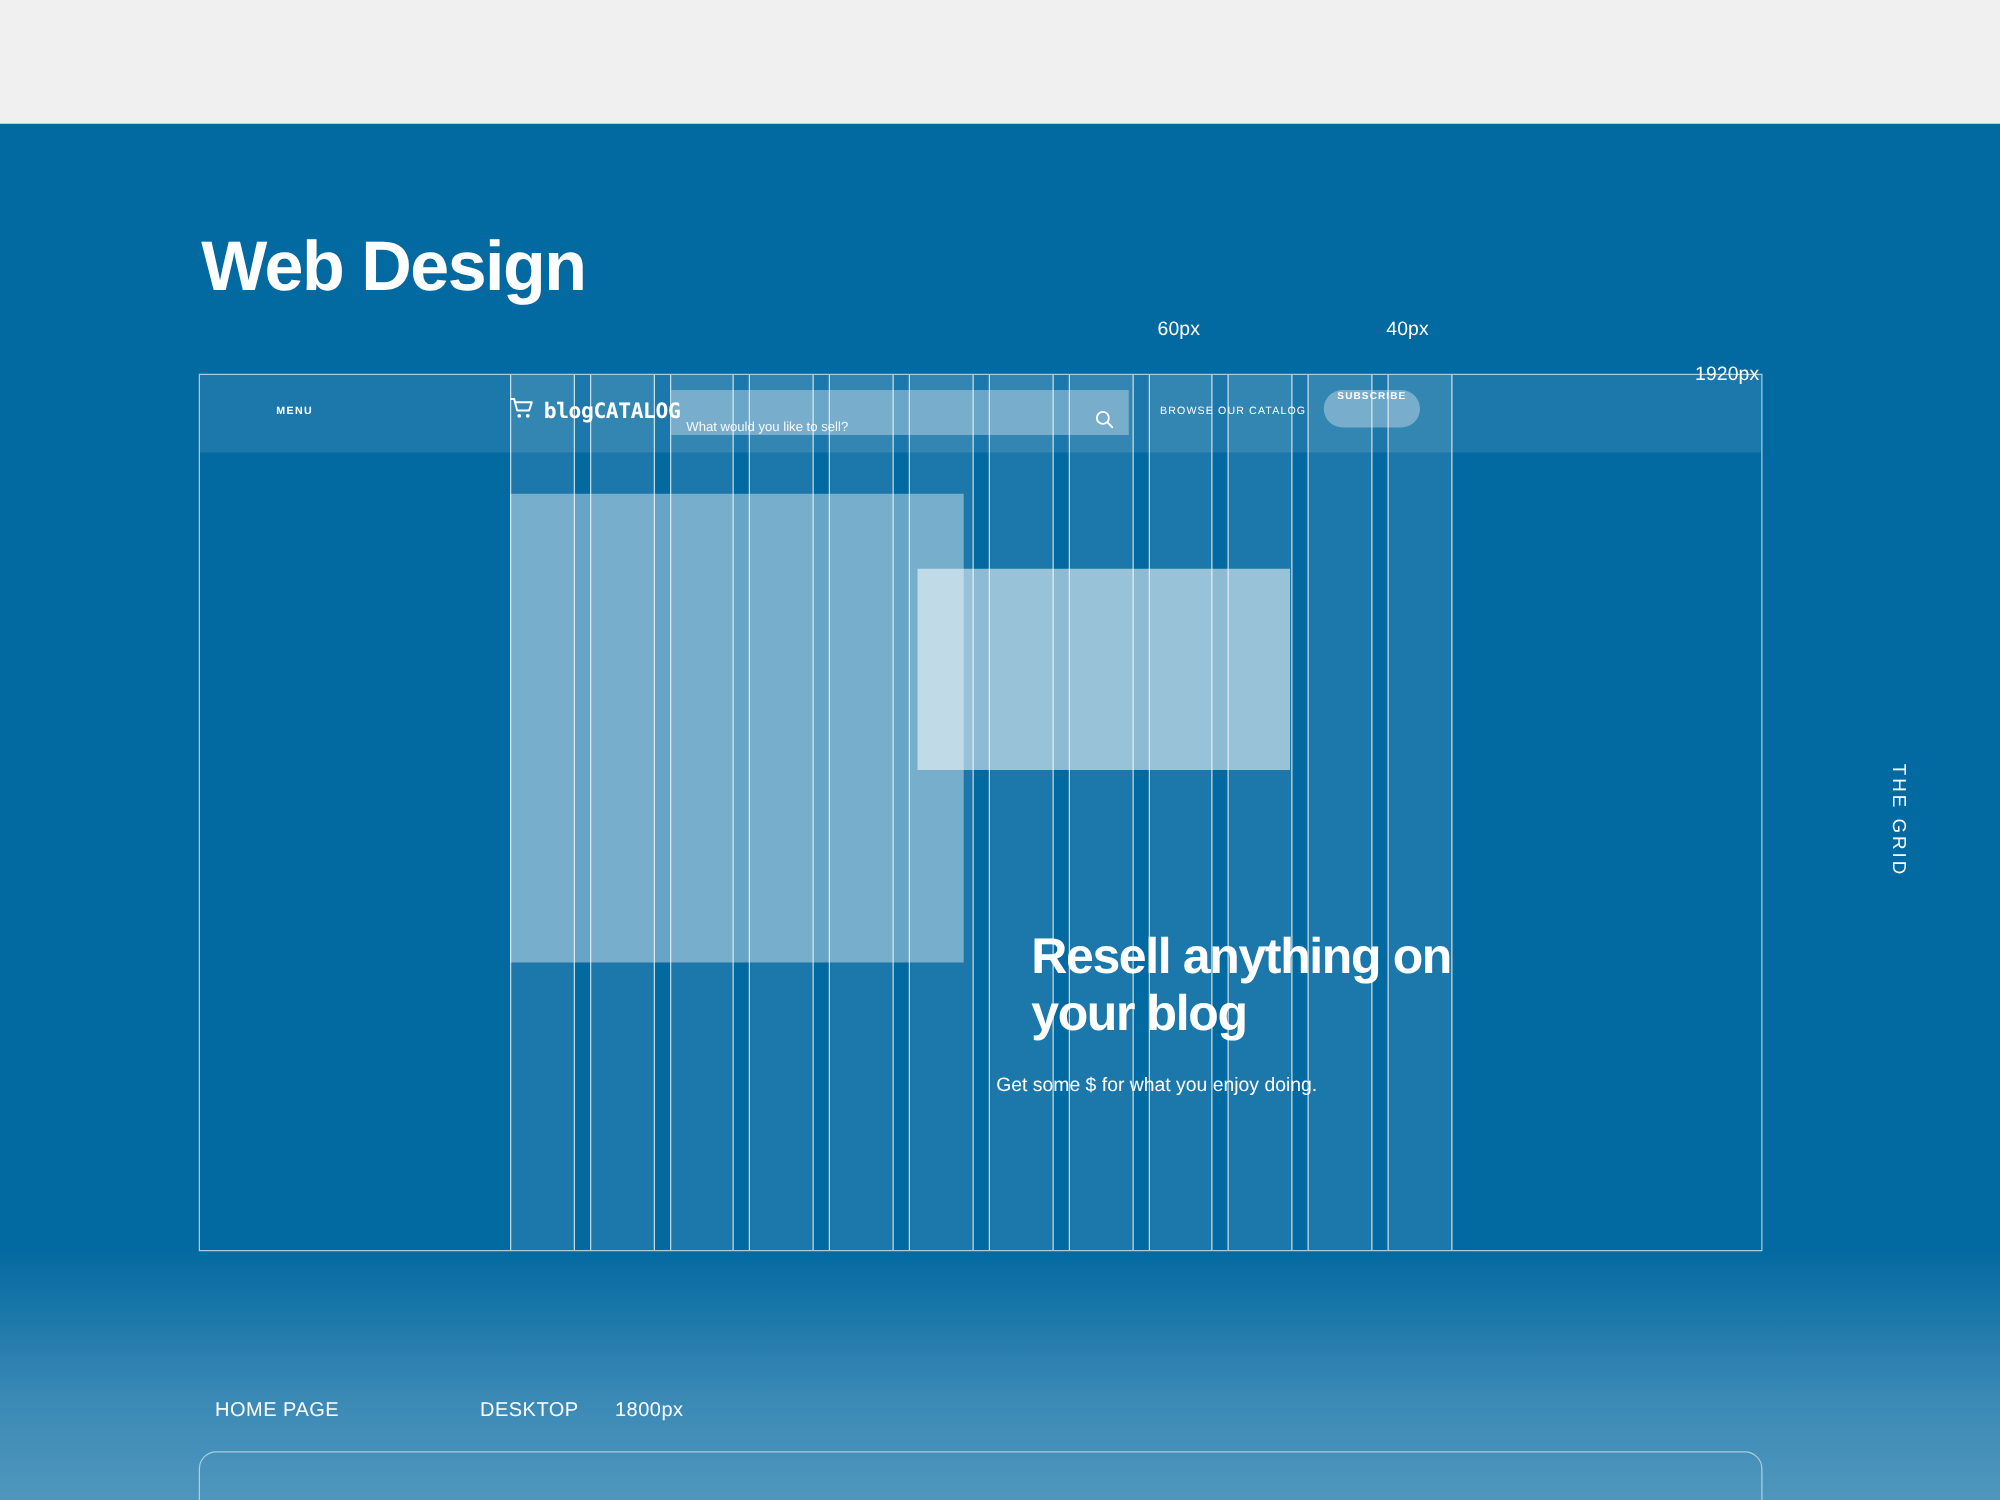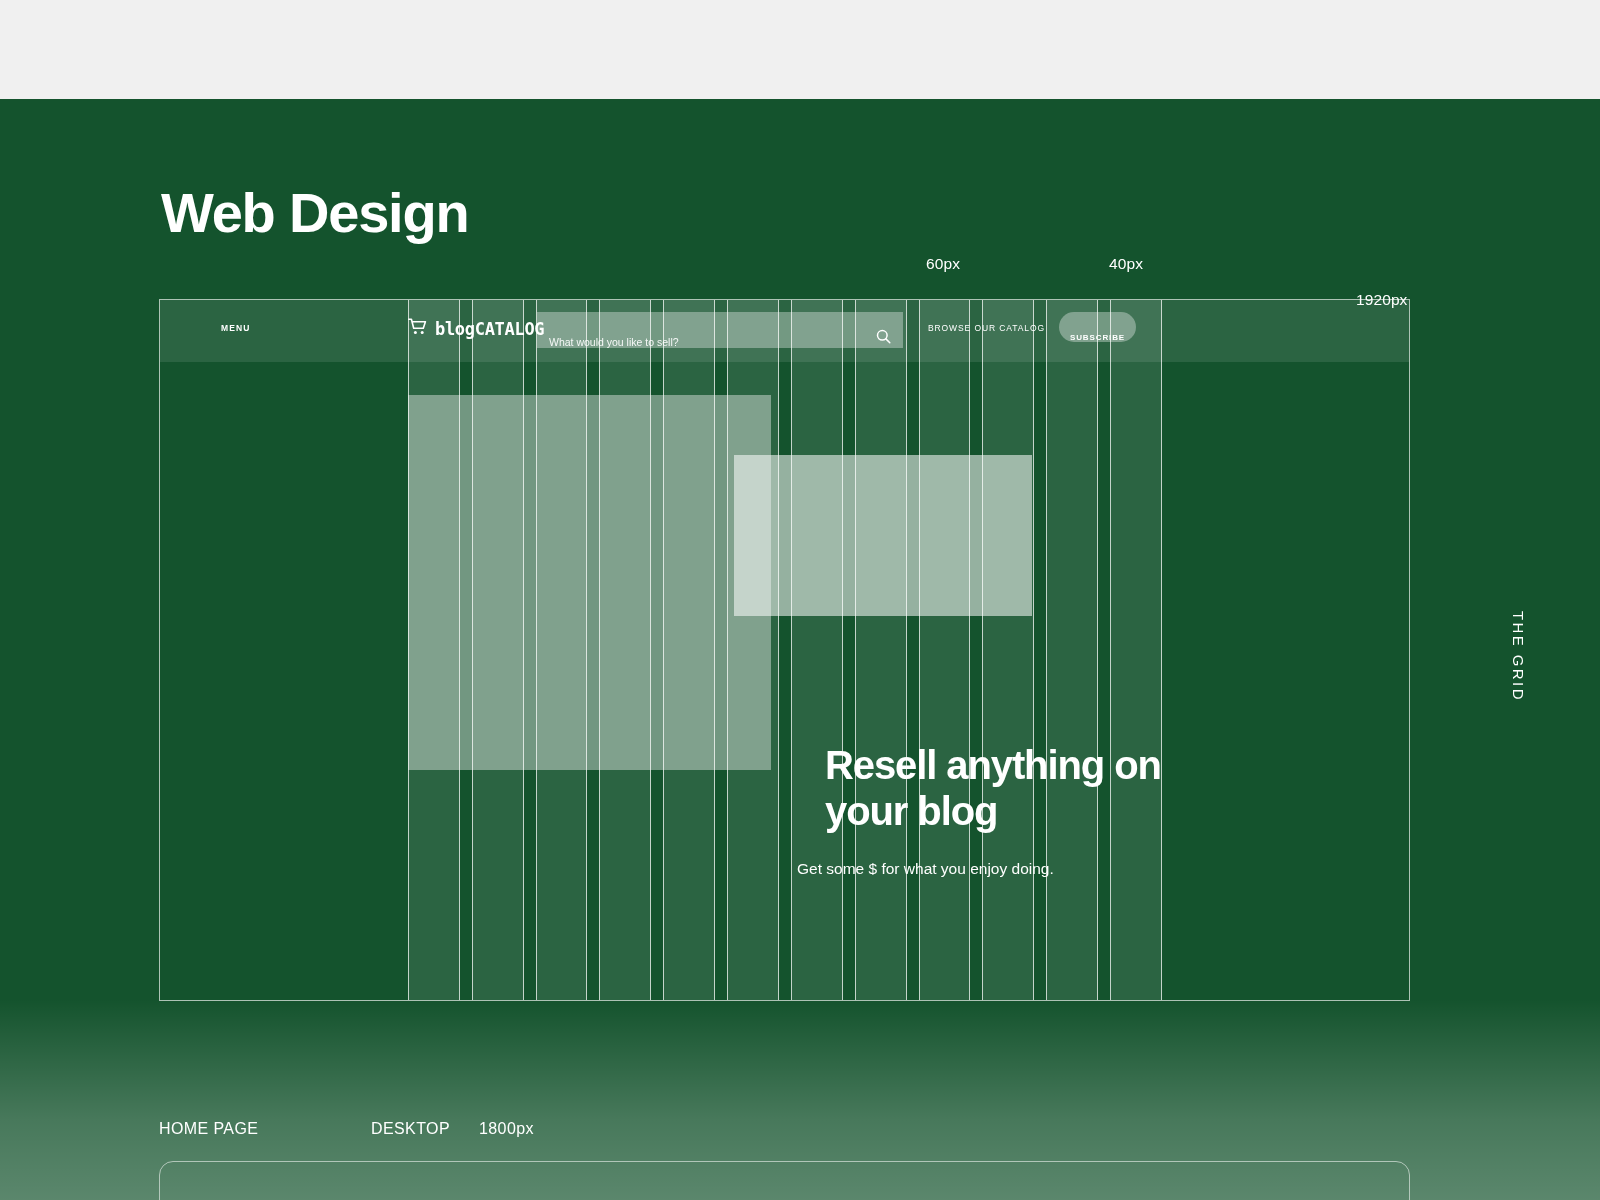--- a/index.html
+++ b/index.html
@@ -16,21 +16,21 @@
   .top-band {
     position: absolute; left: 0; top: 0;
     width: 1600px; height: 99px;
     background: #f0f0f0;
   }
 
   
   .canvas {
     position: absolute; left: 0; top: 99px;
     width: 1600px; height: 1101px;
-    background: #14532d;
+    background: #0369a1;
     overflow: hidden;
   }
   .canvas-fade {
     position: absolute; left: 0; top: 900px;
     width: 1600px; height: 201px;
     background: linear-gradient(to bottom, rgba(255,255,255,0) 0%, rgba(255,255,255,0.22) 60%, rgba(255,255,255,0.30) 100%);
     pointer-events: none;
   }
 
   
@@ -128,21 +128,21 @@
   .nav-browse {
     position: absolute; left: 768px; top: 23px;
     font-size: 8.5px; font-weight: 400; letter-spacing: 0.9px;
     color: #ffffff; white-space: nowrap;
   }
   .subscribe-btn {
     position: absolute; left: 899px; top: 12px;
     width: 77px; height: 30px;
     border-radius: 15px;
     background: rgba(255,255,255,0.34);
-    display: flex; align-items: flex-end; justify-content: center;
+    display: flex; align-items: flex-start; justify-content: center;
   }
   .subscribe-label {
     font-size: 8px; font-weight: 700; letter-spacing: 0.9px; color: #ffffff;
   }
 
   
   .hero-headline {
     position: absolute; left: 637px; top: 442px;
     width: 360px;
     font-size: 40px; font-weight: 700; line-height: 1.16;
@@ -154,21 +154,21 @@
   }
   .hero-note {
     position: absolute; left: 768px; top: 658px;
     width: 230px;
     font-size: 16px; font-weight: 700; line-height: 1.42;
     color: #ffffff;
   }
 
   
   .footer-meta {
-    position: absolute; left: 159px; top: 1021px;
+    position: absolute; left: 172px; top: 1021px;
     display: flex; align-items: baseline;
   }
   .fm-item {
     font-size: 16px; color: #ffffff; letter-spacing: 0.4px;
   }
   .fm-page    { width: 212px; }
   .fm-device  { width: 108px; }
 
   
   .bottom-card {

